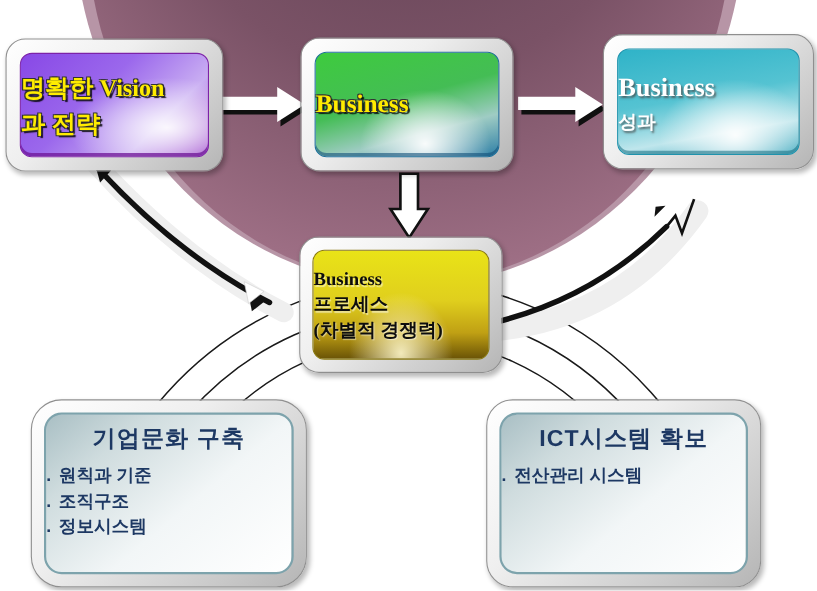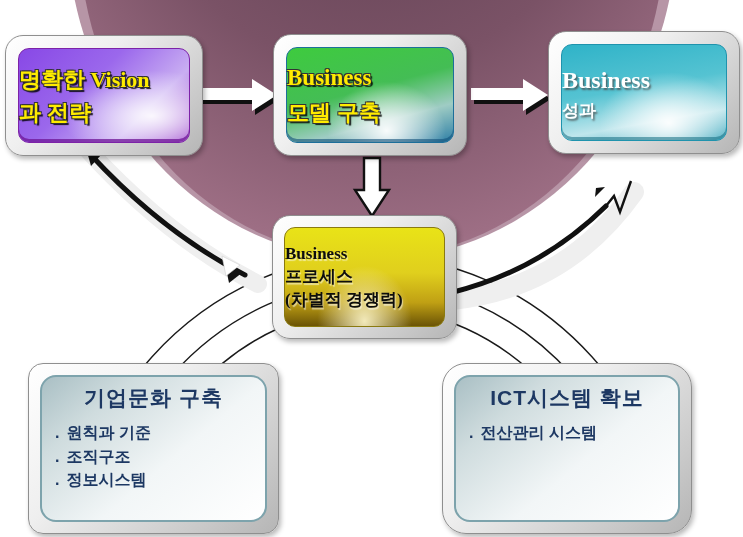--- a/index.html
+++ b/index.html
@@ -54,21 +54,21 @@
   .white-text{color:#ffffff;text-shadow:1.5px 2px 2px rgba(75,75,75,.8);}
   .black-text{color:#0d0d0d;text-shadow:1px 1.5px 1px rgba(255,255,255,.55);font-family:Liberation Serif, serif;}
   .serif{font-family:"Liberation Serif","DejaVu Serif",serif;}
   .ln{font-weight:bold;line-height:1.5;}
   .sz22{font-size:22px;} .sz23{font-size:23px;} .sz24{font-size:24px;}
   .sz21{font-size:17px;} .sz17{font-size:17px;line-height:1.3;}
   .panel-title{
     font-size:21px;font-weight:bold;color:#1d3863;text-align:center;
     margin-top:7px;letter-spacing:1px;
   }
-  .panel-list{margin-top:9px;padding-left:13px;}
+  .panel-list{margin-top:9px;}
   .li-row{font-size:16px;font-weight:bold;color:#1d3863;line-height:23.5px;white-space:nowrap;}
   .li-bullet{display:inline-block;margin-right:7px;}
 </style>
 </head>
 <body>
 
 <div id="stage">
 
   <svg id="bg-svg" width="743" height="537" viewBox="0 0 743 537">
     <defs>
@@ -130,40 +130,39 @@
   <div class="frame" style="left:5px;top:35px;width:196px;height:119px;">
     <div class="inner inner-vision">
       <div class="ln sz22 yellow-text serif">명확한 Vision</div>
       <div class="ln sz22 yellow-text">과 전략</div>
     </div>
   </div>
 
   <div class="frame" style="left:273px;top:34px;width:192px;height:120px;">
     <div class="inner inner-model">
       <div class="ln sz23 yellow-text serif">Business</div>
-      <div class="ln sz22 yellow-text">모델 구축</div>
     </div>
   </div>
 
   <div class="frame" style="left:548px;top:31px;width:190px;height:121px;">
     <div class="inner inner-outcome">
       <div class="ln sz24 white-text serif">Business</div>
       <div class="ln sz21 white-text">성과</div>
     </div>
   </div>
 
   <div class="frame" style="left:272px;top:215px;width:183px;height:122px;">
     <div class="inner inner-process" style="inset:11px;">
       <div class="ln sz21 black-text serif" style="line-height:1.35;">Business</div>
       <div class="ln sz21 black-text" style="line-height:1.35;">프로세스</div>
       <div class="ln sz17 black-text">(차별적 경쟁력)</div>
     </div>
   </div>
 
-  <div class="frame" style="left:28px;top:363px;width:249px;height:169px;border-radius:15px;">
+  <div class="frame" style="left:28px;top:363px;width:249px;height:169px;border-radius:28px;">
     <div class="inner inner-panel" style="inset:11px;">
       <div class="panel-title">기업문화 구축</div>
       <div class="panel-list">
           <div class="li-row"><span class="li-bullet">.</span><span>원칙과 기준</span></div>
           <div class="li-row"><span class="li-bullet">.</span><span>조직구조</span></div>
           <div class="li-row"><span class="li-bullet">.</span><span>정보시스템</span></div>
         </div>
     </div>
   </div>
 

